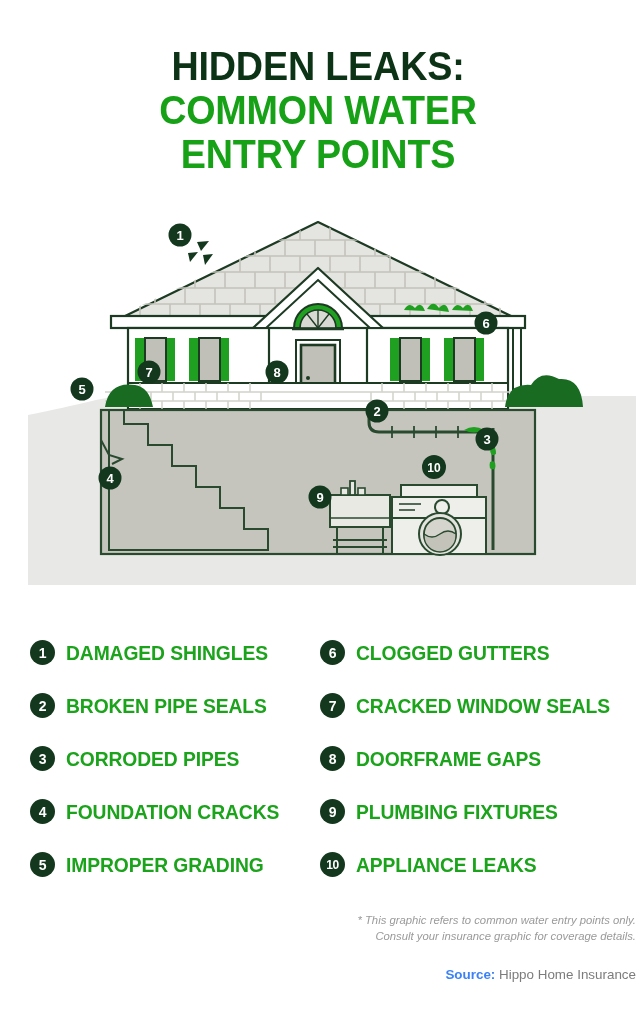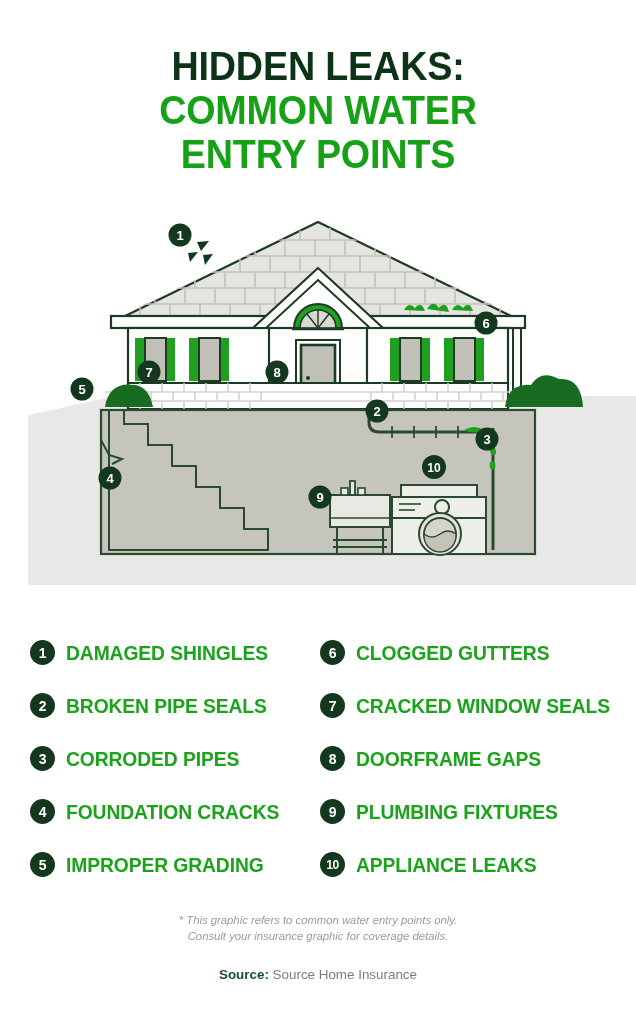--- a/index.html
+++ b/index.html
@@ -66,34 +66,34 @@
     font-weight: 700;
     font-size: 20.5px;
     line-height: 22px;
     letter-spacing: -0.1px;
     transform: scaleX(0.94);
     transform-origin: left center;
     white-space: nowrap;
   }
 
   
-  .footer { position: absolute; top: 912px; left: 0; width: 636px; text-align: center; }
+  .footer { position: absolute; top: 912px; left: 0; width: 636px; text-align: right; }
   .disclaimer {
     color: #9a9a9a;
     font-style: italic;
     font-size: 11.3px;
     line-height: 16px;
   }
   .source {
     margin-top: 22px;
     color: #7c7c7c;
     font-size: 13.4px;
     line-height: 18px;
   }
-  .source b { color: #14532d; font-weight: 700; }
+  .source b { color: #3b82f6; font-weight: 700; }
 </style>
 </head>
 <body>
 
 <div class="page">
 
   <div class="title-block">
     <div class="title-line title-dark">HIDDEN LEAKS:</div>
     <div class="title-line title-green">COMMON WATER</div>
     <div class="title-line title-green">ENTRY POINTS</div>
@@ -489,17 +489,17 @@
         <span class="legend-label">APPLIANCE LEAKS</span>
       </div>
     </div>
   </div>
 
   <div class="footer">
     <div class="disclaimer">* This graphic refers to common water entry points only.</div>
     <div class="disclaimer">Consult your insurance graphic for coverage details.</div>
     <div class="source">
       <b>Source:</b>
-      <span>Source Home Insurance</span>
+      <span>Hippo Home Insurance</span>
     </div>
   </div>
 
 </div>
 
 </body></html>

